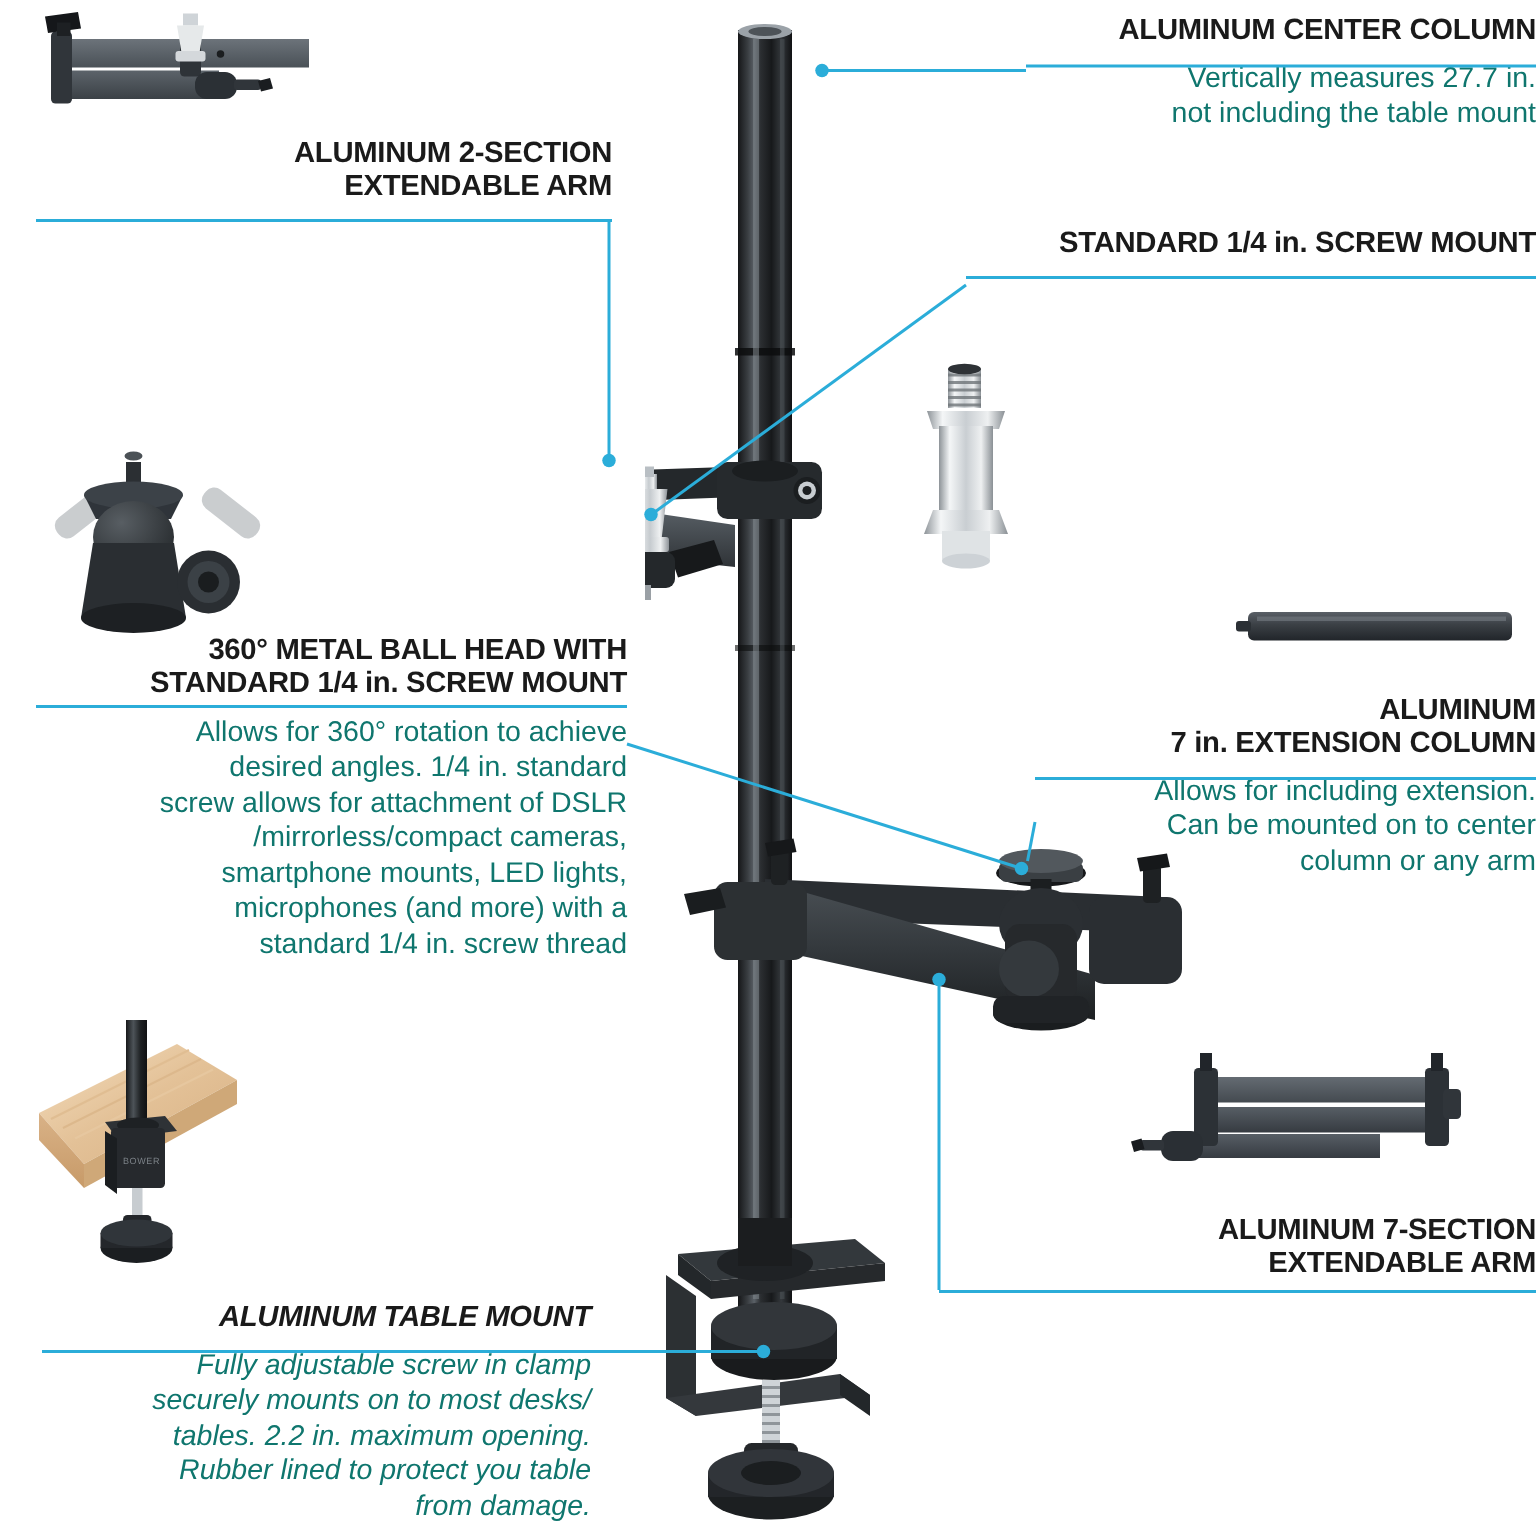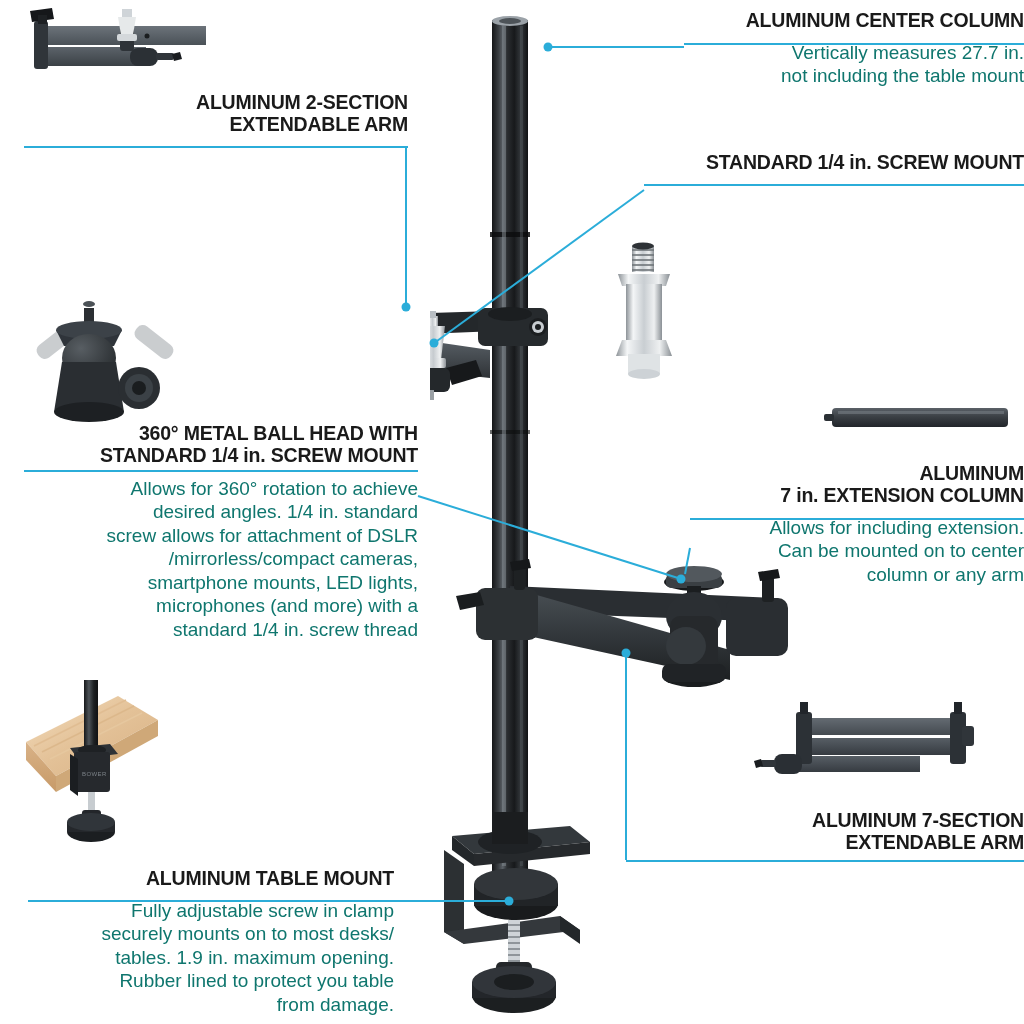--- a/index.html
+++ b/index.html
@@ -404,26 +404,26 @@
 
   <div class="callout align-right" style="left:660px; top:444px; width:364px;margin-top:19px;">
     <div class="title">ALUMINUM
 7 in. EXTENSION COLUMN</div>
     <div class="rule" style="left:30px; top:55px; width:334px;"></div>
     <div class="body" style="padding-top:9px;">Allows for including extension.
 Can be mounted on to center
 column or any arm</div>
   </div>
 
-  <div class="callout align-left" style="left:28px; top:868px; width:366px;">
+  <div class="callout align-left" style="left:28px; top:868px; width:366px;font-style:italic;">
     <div class="title">ALUMINUM TABLE MOUNT</div>
     <div class="rule" style="left:0px; top:32px; width:366px;"></div>
     <div class="body" style="padding-top:9px;">Fully adjustable screw in clamp
 securely mounts on to most desks/
-tables. 1.9 in. maximum opening.
+tables. 2.2 in. maximum opening.
 Rubber lined to protect you table
 from damage.</div>
   </div>
 
   <div class="callout align-right" style="left:626px; top:810px; width:398px;">
     <div class="title">ALUMINUM 7-SECTION
 EXTENDABLE ARM</div>
     <div class="rule" style="left:0px; top:50px; width:398px;"></div>
   </div>
 

